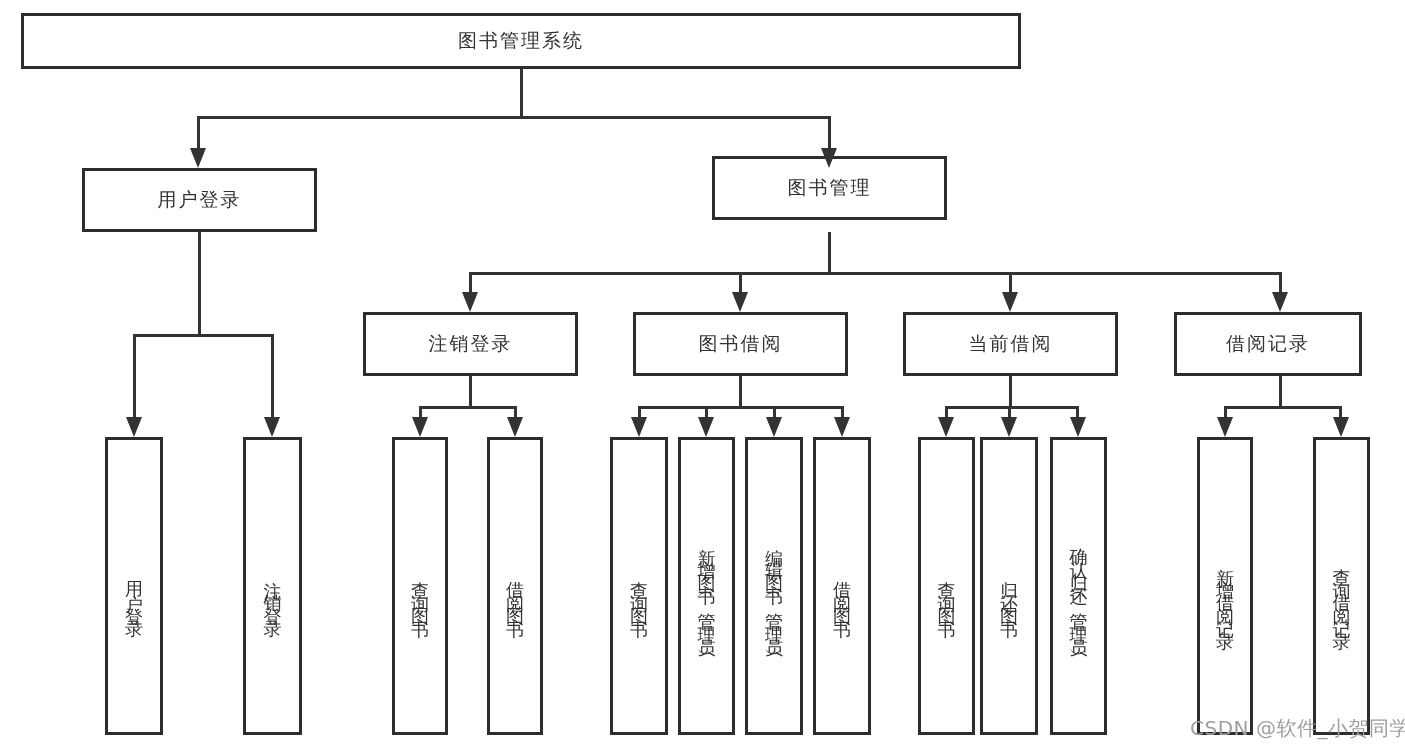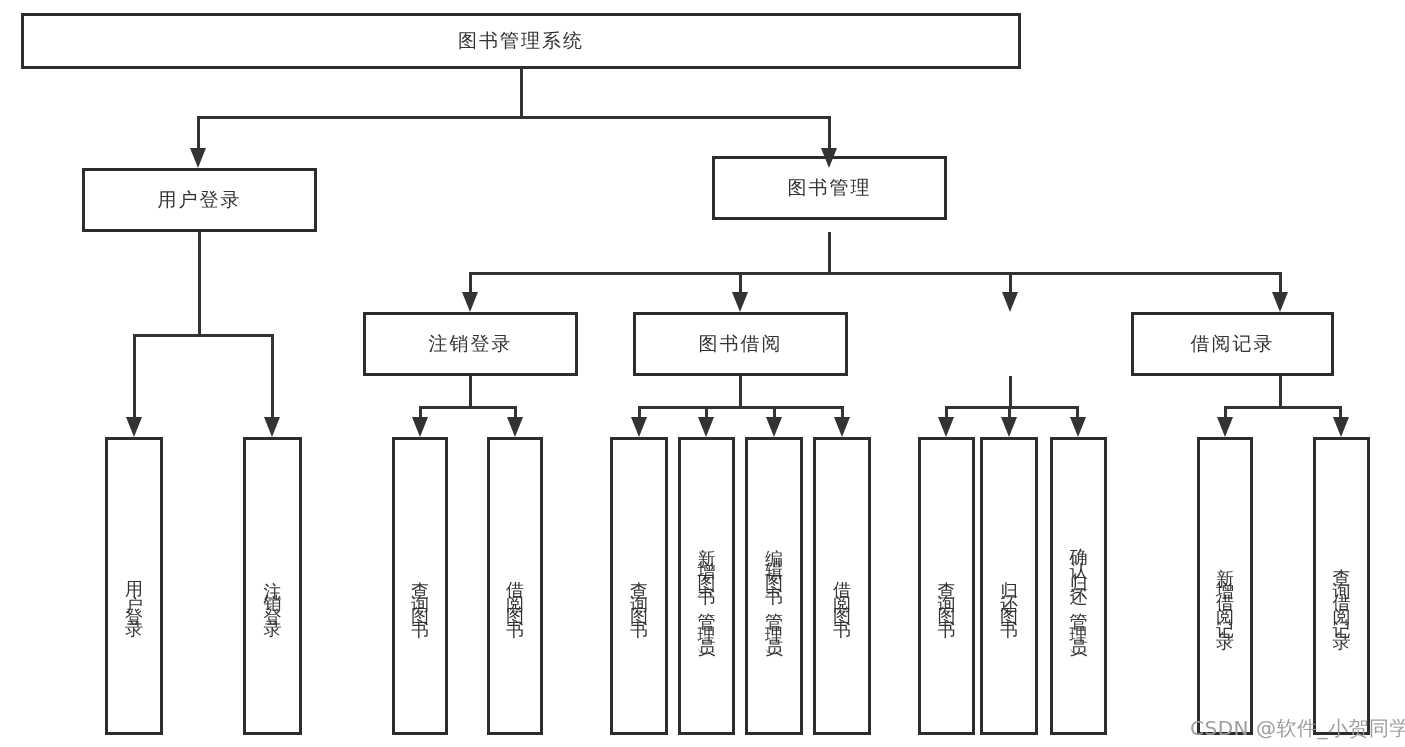--- a/index.html
+++ b/index.html
@@ -48,21 +48,24 @@
   <div class="hbox" style="left:712px;top:156px;width:235px;height:64px">
     <span class="hlabel">图书管理</span>
   </div>
 
   <div class="hbox" style="left:363px;top:312px;width:215px;height:64px">
     <span class="hlabel">注销登录</span>
   </div>
   <div class="hbox" style="left:633px;top:312px;width:215px;height:64px">
     <span class="hlabel">图书借阅</span>
   </div>
-  <div class="hbox" style="left:1131px;top:312px;width:203px;height:64px">
+  <div class="hbox" style="left:903px;top:312px;width:215px;height:64px">
+    <span class="hlabel">当前借阅</span>
+  </div>
+  <div class="hbox" style="left:1174px;top:312px;width:188px;height:64px">
     <span class="hlabel">借阅记录</span>
   </div>
 
   <div class="vbox" style="left:105px;top:437px;width:58px;height:298px">
     <span class="vlabel">用户登录</span>
   </div>
   <div class="vbox" style="left:243px;top:437px;width:59px;height:298px">
     <span class="vlabel">注销登录</span>
   </div>
 

